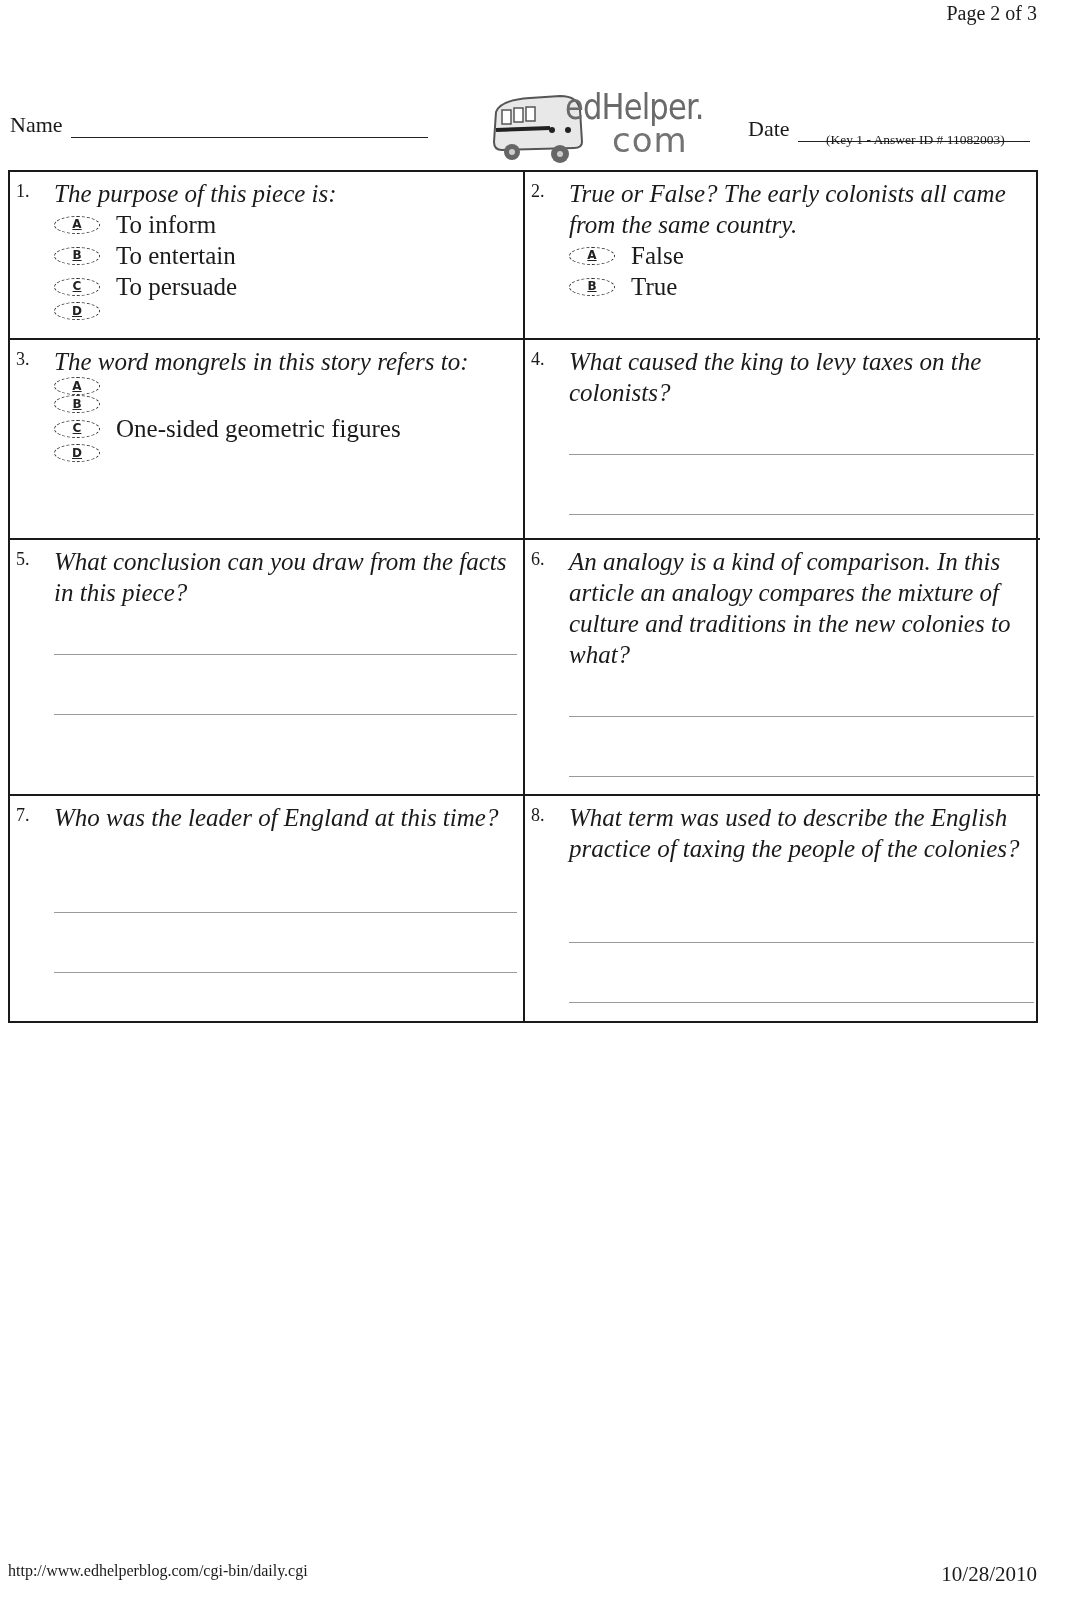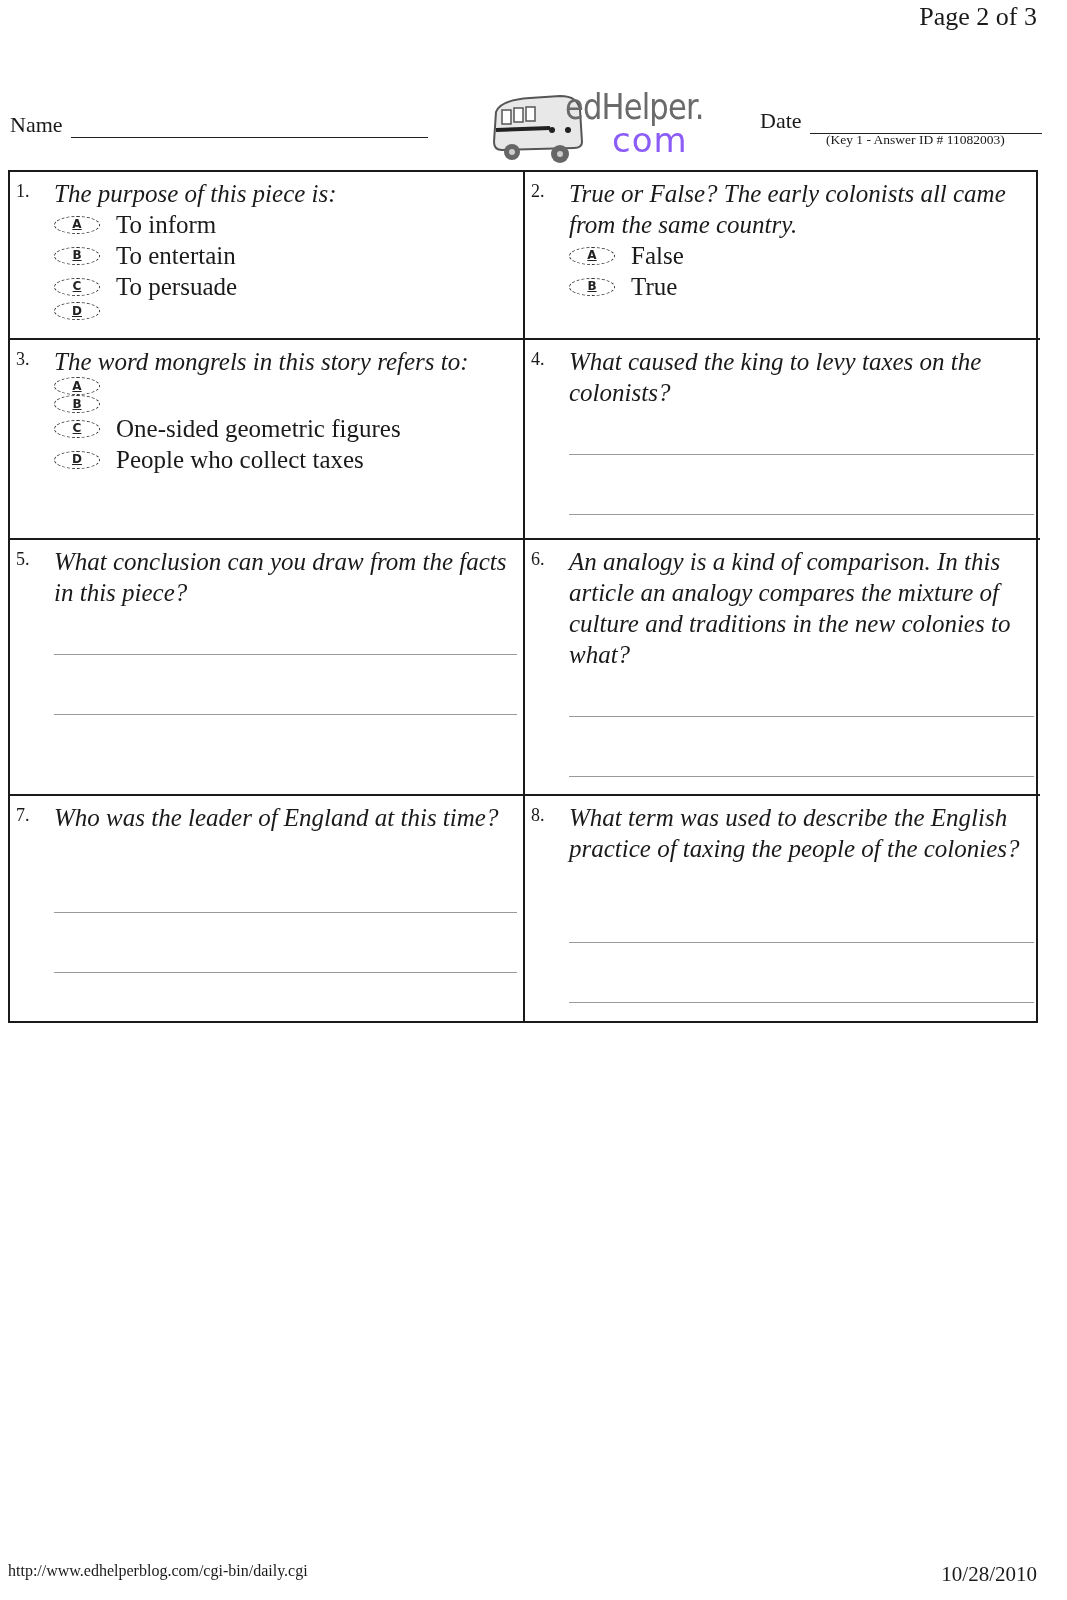--- a/index.html
+++ b/index.html
@@ -1,25 +1,25 @@
 <!DOCTYPE html>
 <html><head>
 <meta charset="utf-8">
 <style>
   html, body { margin: 0; padding: 0; background: #ffffff; }
   body { width: 1067px; height: 1600px; position: relative; overflow: hidden;
          font-family: "Liberation Serif", "DejaVu Serif", serif; color: #1a1a1a; }
   .abs { position: absolute; }
-  .page-num { top: 2px; right: 30px; font-size: 26px; }
+  .page-num { top: 2px; right: 30px; font-size: 20px; }
   .name-row { top: 112px; left: 10px; font-size: 22px; display: flex; align-items: flex-end; }
   .name-line { display: inline-block; width: 357px; border-bottom: 1.5px solid #222; margin-left: 8px; height: 24px; }
   .logo { left: 490px; top: 90px; width: 230px; height: 75px; }
   .logo-ed { position: absolute; left: 75px; top: -4px; font-family: "DejaVu Sans", sans-serif; font-size: 36px; color: #6a6a6a; letter-spacing: -1px; transform: scaleX(0.85); transform-origin: left; }
-  .logo-com { position: absolute; left: 122px; top: 30px; font-family: "DejaVu Sans", sans-serif; font-size: 34px; color: #8b5cf6; letter-spacing: 1px; }
-  .date-row { top: 108px; left: 748px; font-size: 22px; display: flex; align-items: flex-end; margin-left: 12px; }
+  .logo-com { position: absolute; left: 122px; top: 30px; font-family: "DejaVu Sans", sans-serif; font-size: 34px; color: #737373; letter-spacing: 1px; }
+  .date-row { top: 116px; left: 748px; font-size: 22px; display: flex; align-items: flex-end; }
   .date-line { display: inline-block; width: 232px; border-bottom: 1.5px solid #222; margin-left: 8px; height: 24px; }
   .key-id { top: 132px; left: 826px; font-size: 13.5px; }
 
   .grid { left: 8px; top: 170px; width: 1030px; height: 853px; border: 2.5px solid #1a1a1a;
           display: grid; grid-template-columns: 515px 515px; grid-template-rows: 168px 200px 256px 227px; box-sizing: border-box; }
   .cell { position: relative; border-right: 2px solid #1a1a1a; border-bottom: 2.5px solid #1a1a1a; box-sizing: border-box; padding: 6px 8px 0 6px; }
   .cell.right { border-right: none; }
   .cell.last-row { border-bottom: none; }
   .q { display: flex; }
   .q-num { width: 38px; font-size: 18px; padding-top: 3px; flex: none; }
@@ -122,21 +122,20 @@
         </div>
       <div class="opt">
           <span class="bubble">B</span>
         </div>
       <div class="opt">
           <span class="bubble">C</span>
           <span>One-sided geometric figures</span>
         </div>
       <div class="opt">
           <span class="bubble">D</span>
-          <span>People who collect taxes</span>
         </div>
     </div>
   </div>
 
   <div class="cell right">
     <div class="q">
       <span class="q-num">4.</span>
       <span class="q-text">What caused the king to levy taxes on the colonists?</span>
     </div>
     <div class="ans-line" style="top:114px"></div>

